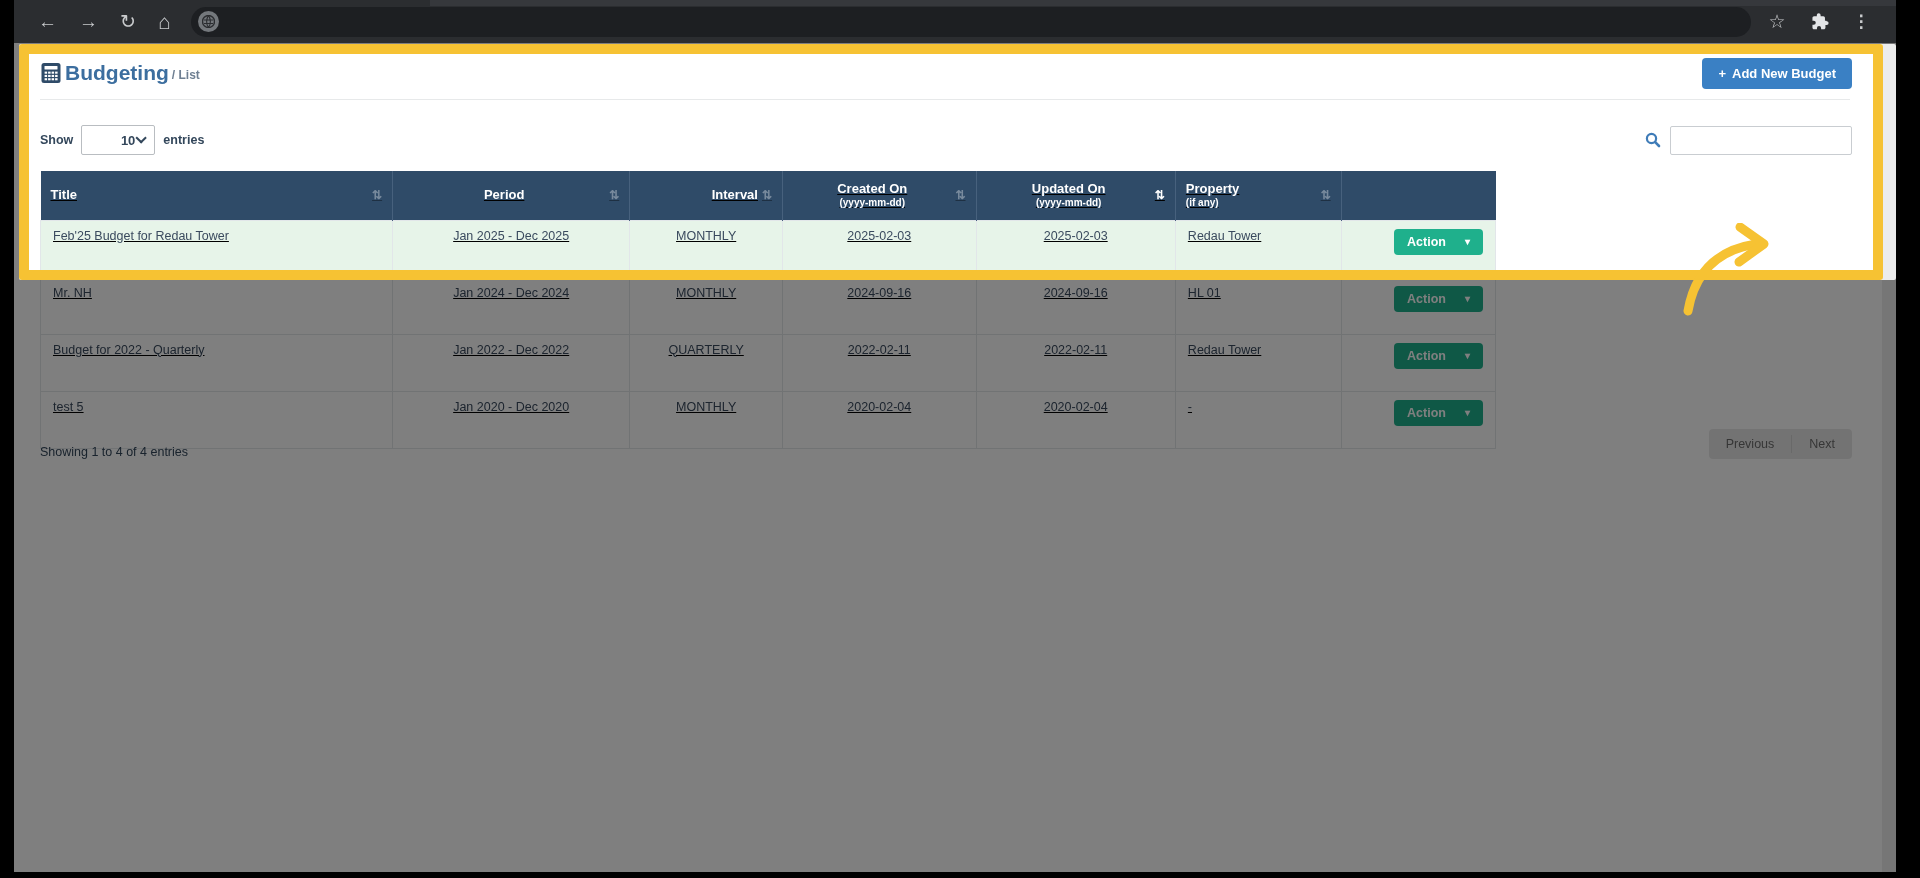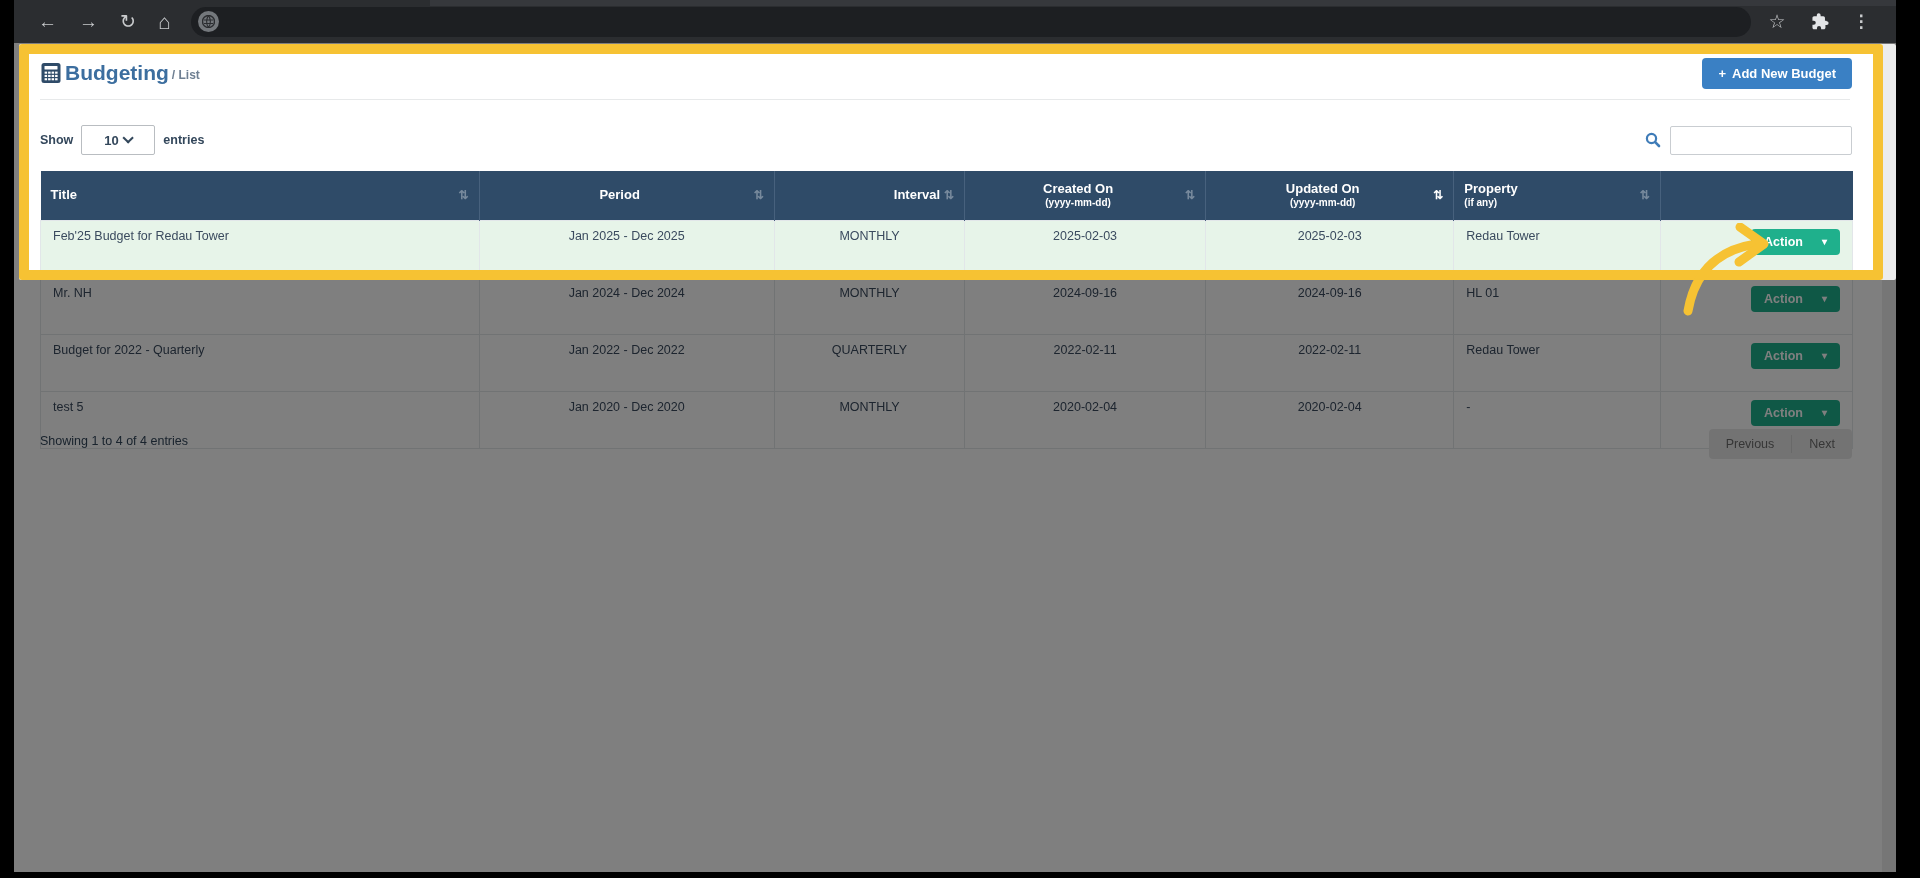--- a/index.html
+++ b/index.html
@@ -36,31 +36,31 @@
                  height:31px; padding:0 16px; font-size:13px; font-weight:bold;
                  display:flex; align-items:center; gap:6px; cursor:pointer; }
   .divider { position:absolute; left:26px; top:56px; width:1810px; height:0;
              border-top:1px solid #e7e9ea; }
 
   .controls { position:absolute; left:26px; top:82px; right:44px; height:30px;
               display:flex; align-items:center; justify-content:space-between; }
   .show-wrap { display:flex; align-items:center; gap:8px; color:#33475b;
                font-size:12.5px; font-weight:bold; }
   .page-size { width:74px; height:30px; border:1px solid #b9bdc1; border-radius:2px;
-               display:flex; align-items:center; justify-content:space-between;
-               padding:0 24px 0 22px; color:#33475b; font-size:13px; cursor:pointer; }
+               display:flex; align-items:center; justify-content:flex-end;
+               padding:0 11px 0 22px; color:#33475b; font-size:13px; cursor:pointer; }
   .chev { width:8px; height:8px; border-right:2px solid #33475b; border-bottom:2px solid #33475b;
           transform:rotate(45deg) translateY(-3px); }
   .search-wrap { display:flex; align-items:center; gap:9px; }
   .search-input { width:182px; height:29px; border:1px solid #c9cdd1; border-radius:2px;
                   font-size:13px; padding:0 8px; color:#33475b; outline:none; }
 
   
-  table.grid { position:absolute; left:26px; top:128px; width:1813px;
-               border-collapse:collapse; table-layout:fixed; }
+  table.grid { position:absolute; left:26px; top:128px; width:1456px;
+               border-collapse:collapse; table-layout:fixed;text-decoration:underline; }
   .grid thead th { background:#2f4b68; color:#fff; height:49px; padding:0 10px;
                    border-left:1px solid #47617d; vertical-align:middle; cursor:pointer; }
   .grid thead th:first-child { border-left:none; }
   .th-flex { display:flex; align-items:center; }
   .th-text { flex:1; }
   .th-label { font-size:13px; font-weight:bold; line-height:1.25; }
   .th-sub { font-size:10px; font-weight:bold; line-height:1.2; }
   .sort-ic { font-size:12px; opacity:.35; margin-left:4px; }
   .sort-ic.sorted { opacity:1; font-weight:bold; }
   .grid tbody td { height:50px; padding:8px 12px 22px 12px; vertical-align:top;
@@ -69,21 +69,21 @@
   .ta-c { text-align:center; }
   .ta-l { text-align:left; }
   .btn-action { background:#1fb08c; color:#fff; border:none; border-radius:4px;
                 padding:6px 13px; font-size:12.5px; font-weight:bold; cursor:pointer;
                 display:inline-flex; align-items:center; gap:19px; }
   .btn-action .caret { font-size:10px; }
   td.action-cell { text-align:right; padding-right:12px; padding-top:8px; }
 
   
   .table-footer { position:absolute; left:26px; top:386px; right:44px;
-                  display:flex; align-items:flex-start; justify-content:space-between; }
+                  display:flex; align-items:flex-end; justify-content:space-between; }
   .summary { color:#33475b; font-size:12.5px; margin-top:5px; }
   .pagination { background:#e7e7e7; border-radius:4px; display:flex; align-items:center;
                 overflow:hidden; }
   .page-btn { color:#6d6d6d; font-size:12.5px; padding:8px 17px; cursor:pointer; }
   .page-sep { width:1px; height:18px; background:#d2d2d2; }
 
   
   .overlay { position:absolute; inset:0; overflow:hidden; pointer-events:none; z-index:20; }
   .spotlight { position:absolute; left:5px; top:1px; width:1877px; height:236px;
                border-radius:2px; box-shadow:0 0 0 3000px rgba(0,0,0,0.5); }

